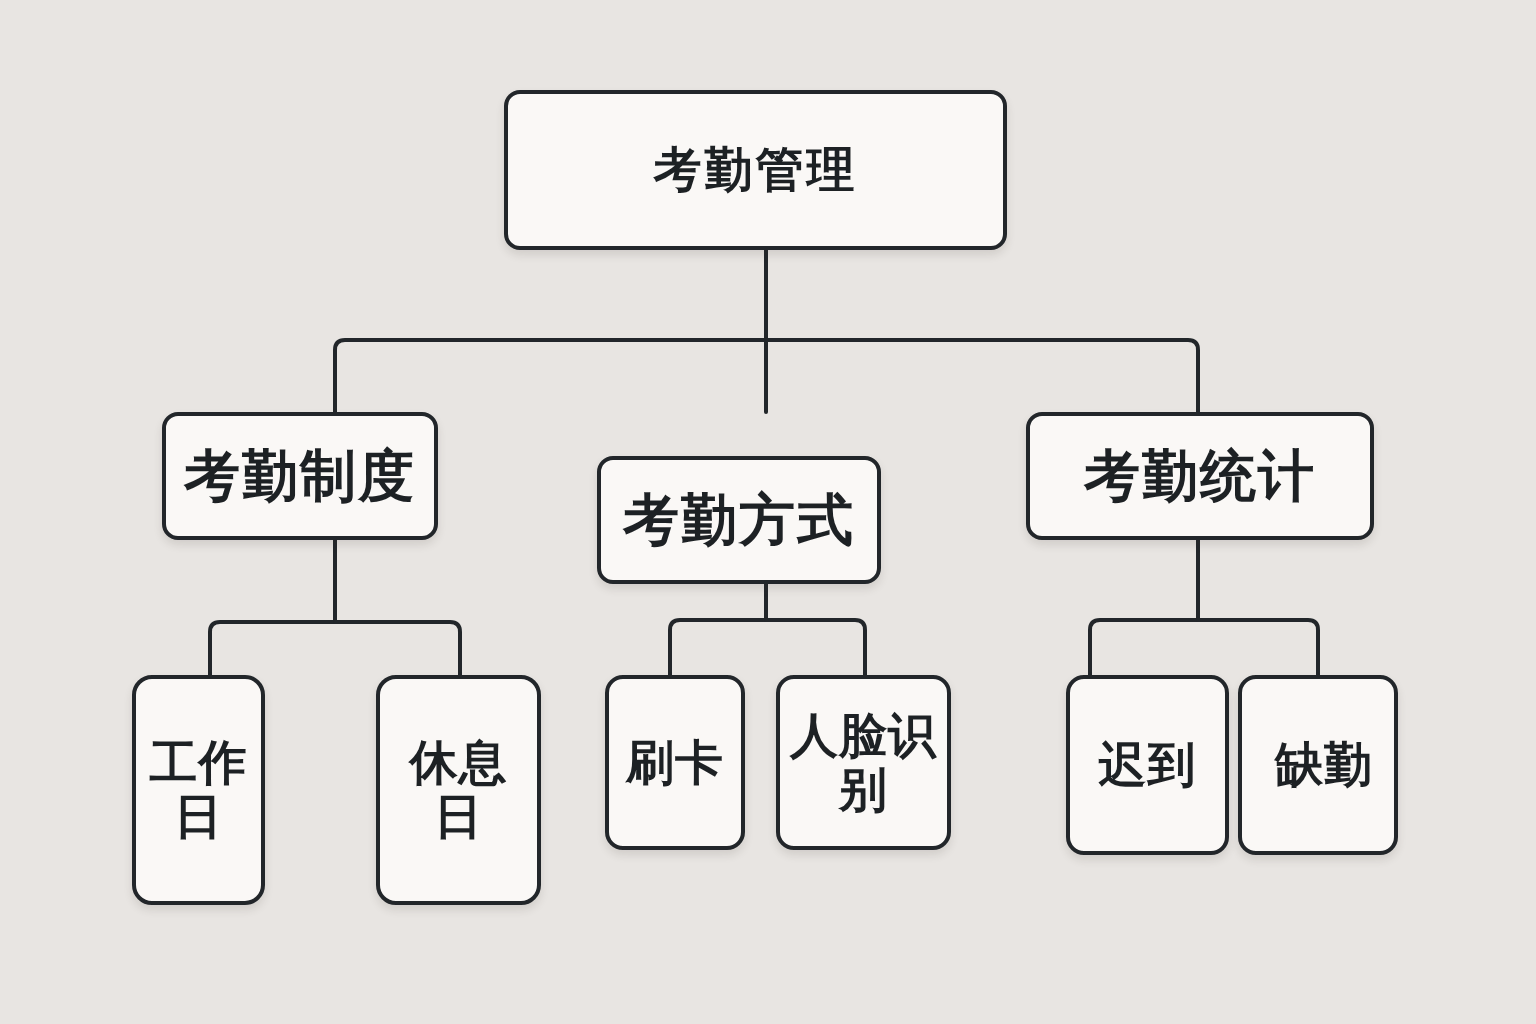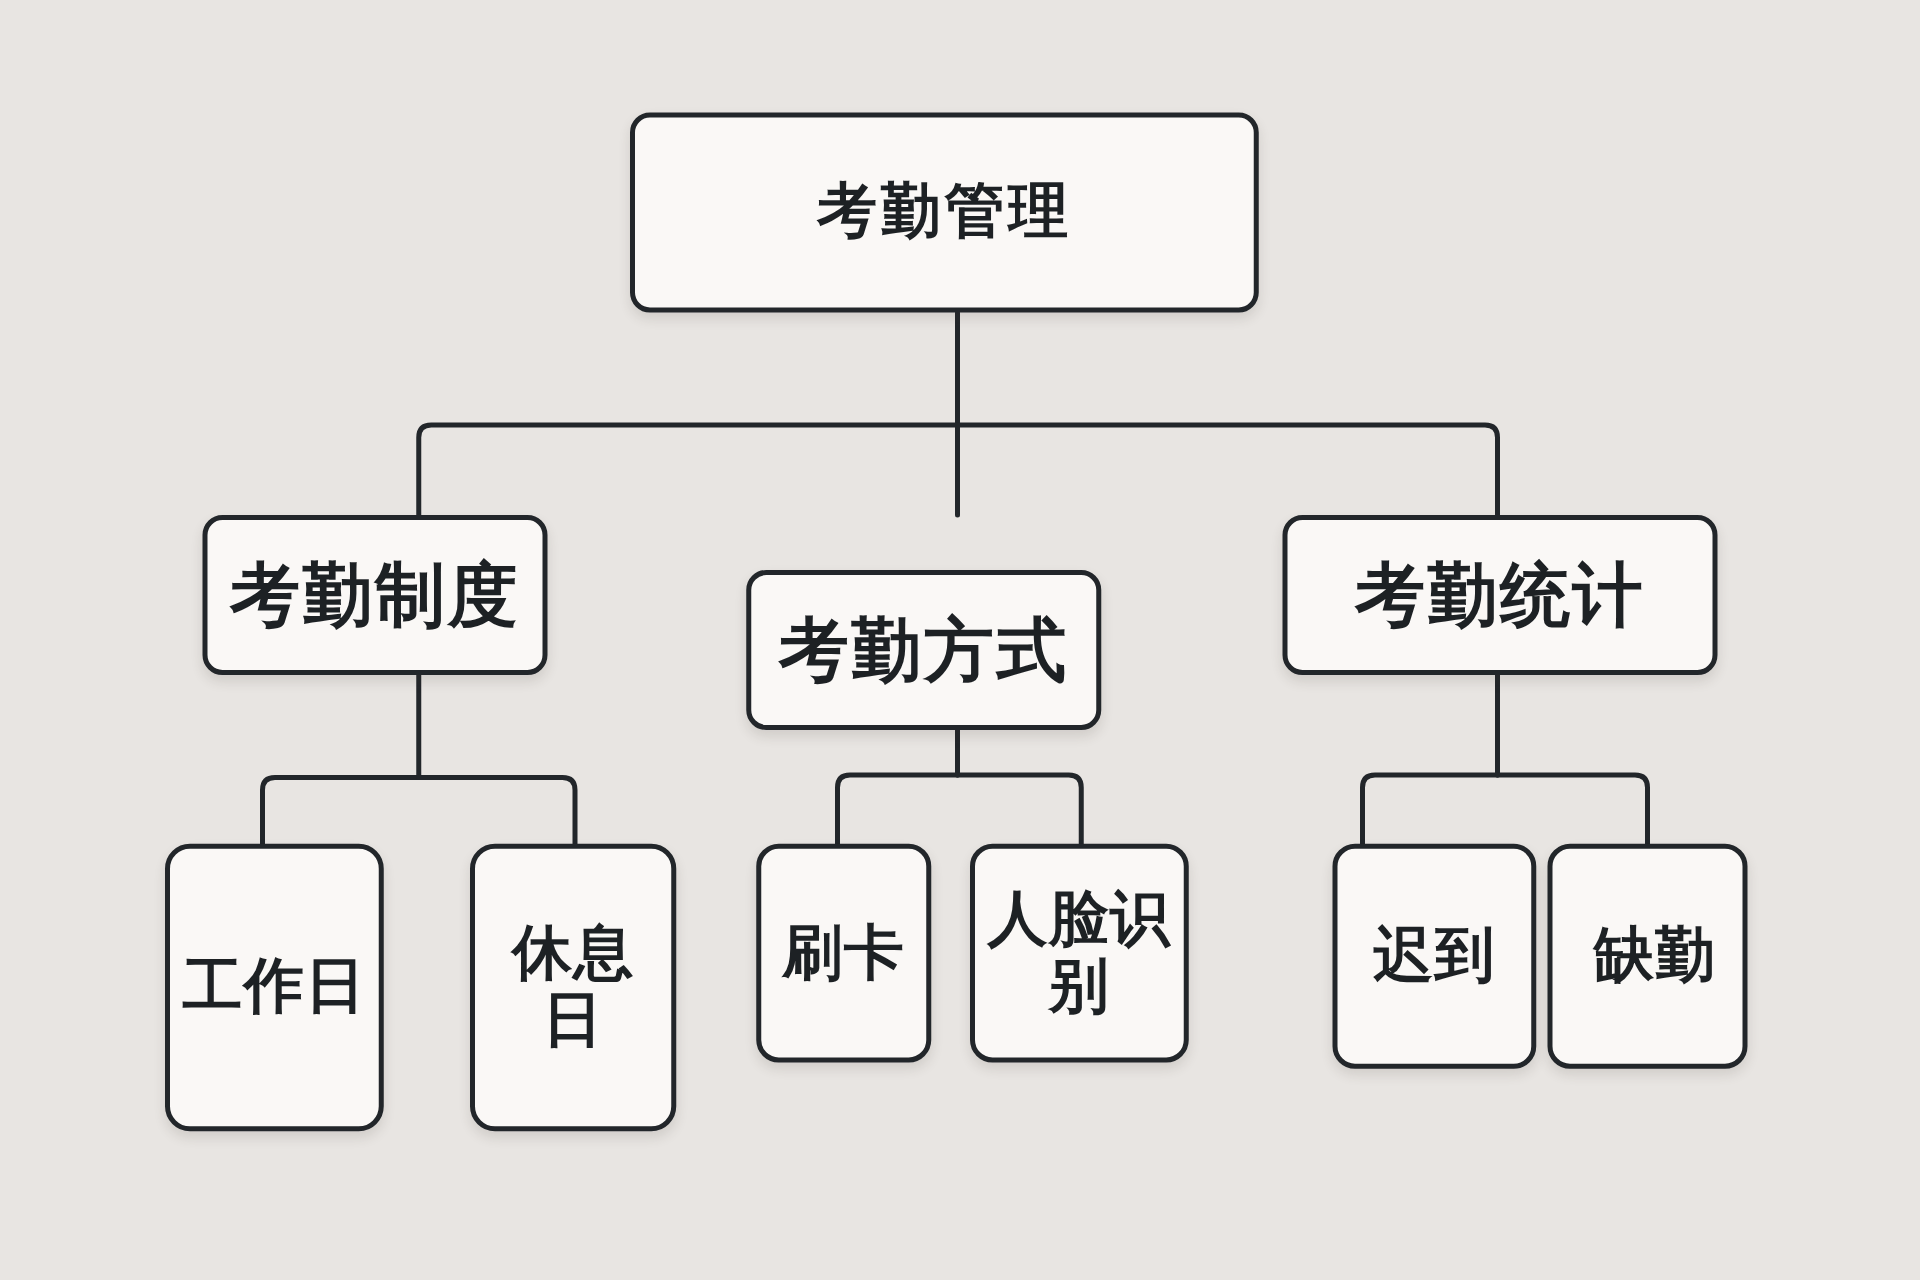--- a/index.html
+++ b/index.html
@@ -107,21 +107,21 @@
   </div>
 
   <div class="node node-branch" style="left:597px; top:424px; width:284px; height:128px;margin-top:32px;">
     <span class="label">考勤方式</span>
   </div>
 
   <div class="node node-branch" style="left:1026px; top:412px; width:348px; height:128px;">
     <span class="label">考勤统计</span>
   </div>
 
-  <div class="node node-leaf node-leaf-tall" style="left:132px; top:675px; width:175px; height:230px;text-align:center;">
+  <div class="node node-leaf node-leaf-tall" style="left:132px; top:675px; width:133px; height:230px;text-align:center;">
     <span class="label">工作日</span>
   </div>
 
   <div class="node node-leaf node-leaf-tall" style="left:376px; top:675px; width:165px; height:230px;">
     <span class="label">休息日</span>
   </div>
 
   <div class="node node-leaf" style="left:605px; top:675px; width:140px; height:175px;align-items:center;">
     <span class="label">刷卡</span>
   </div>

